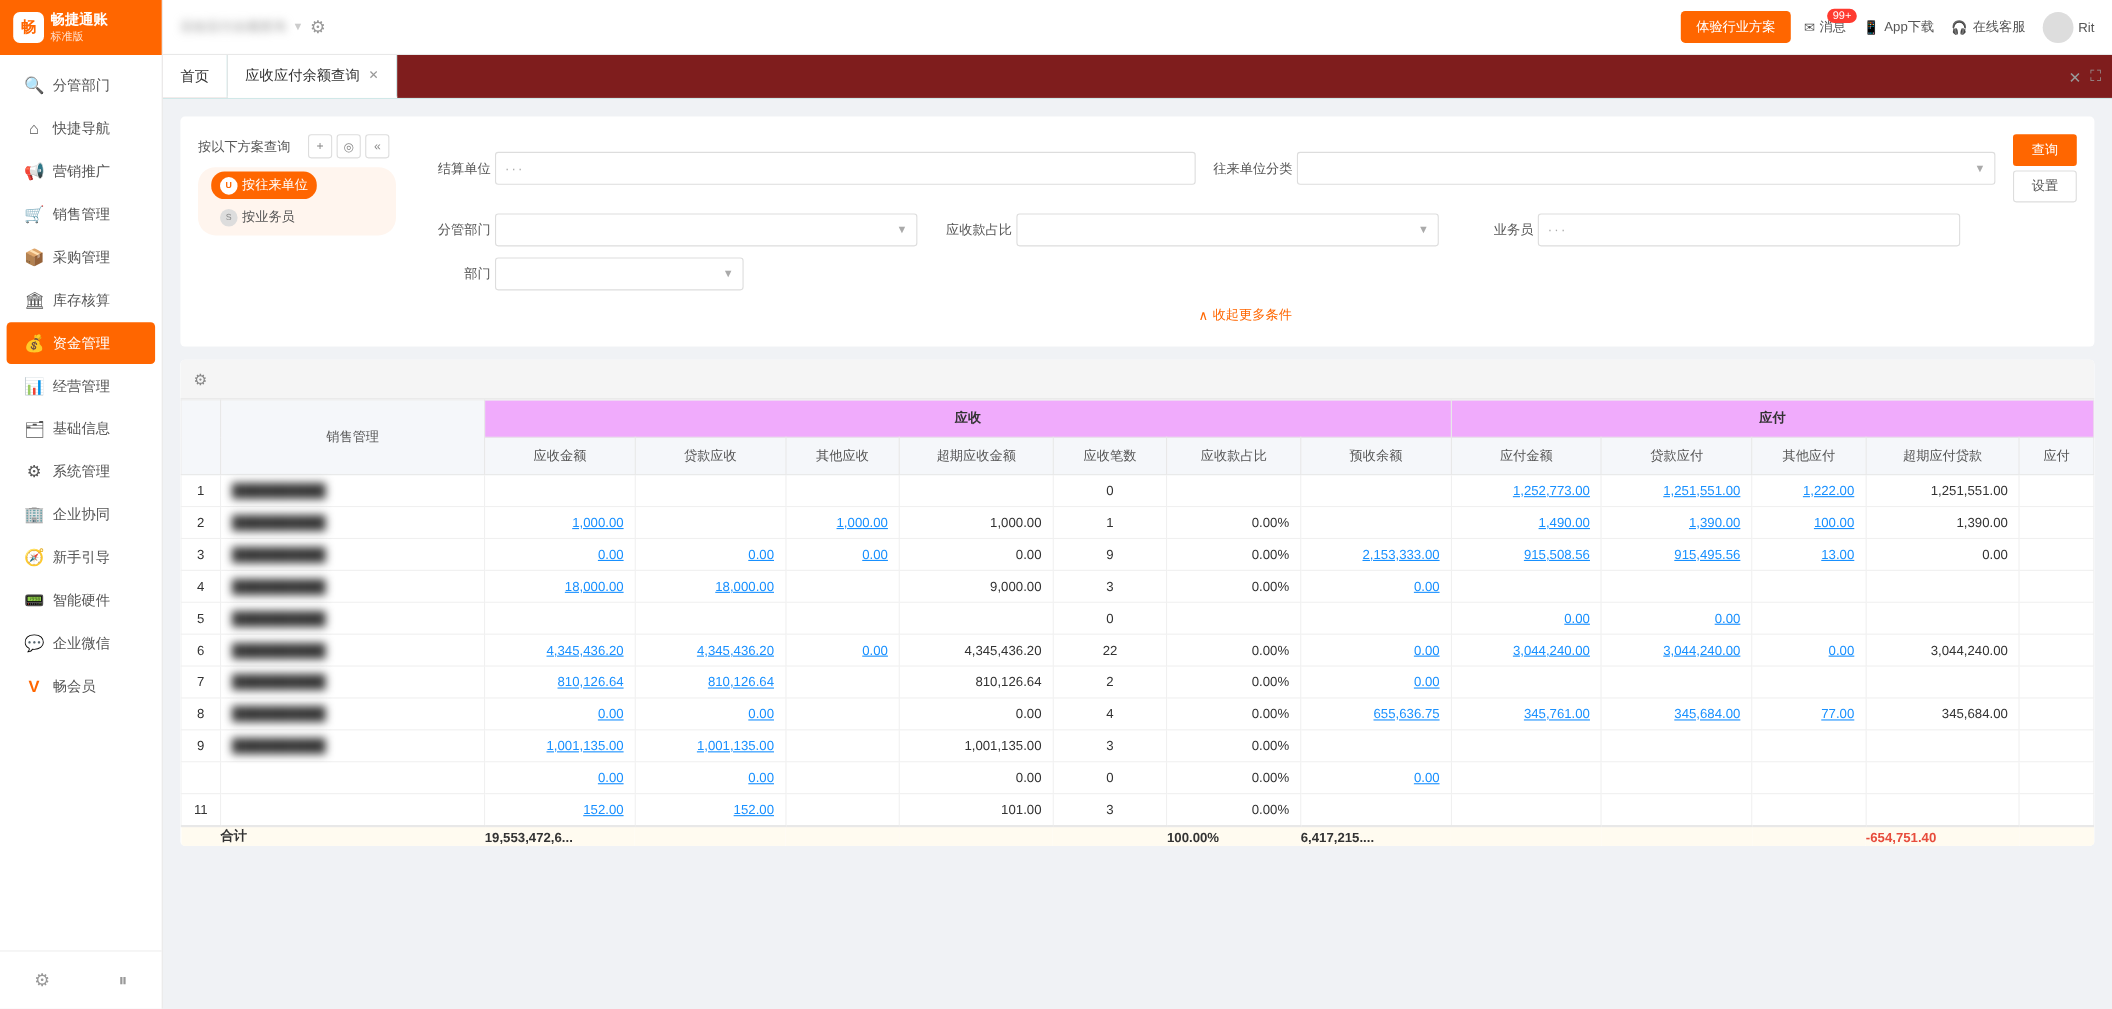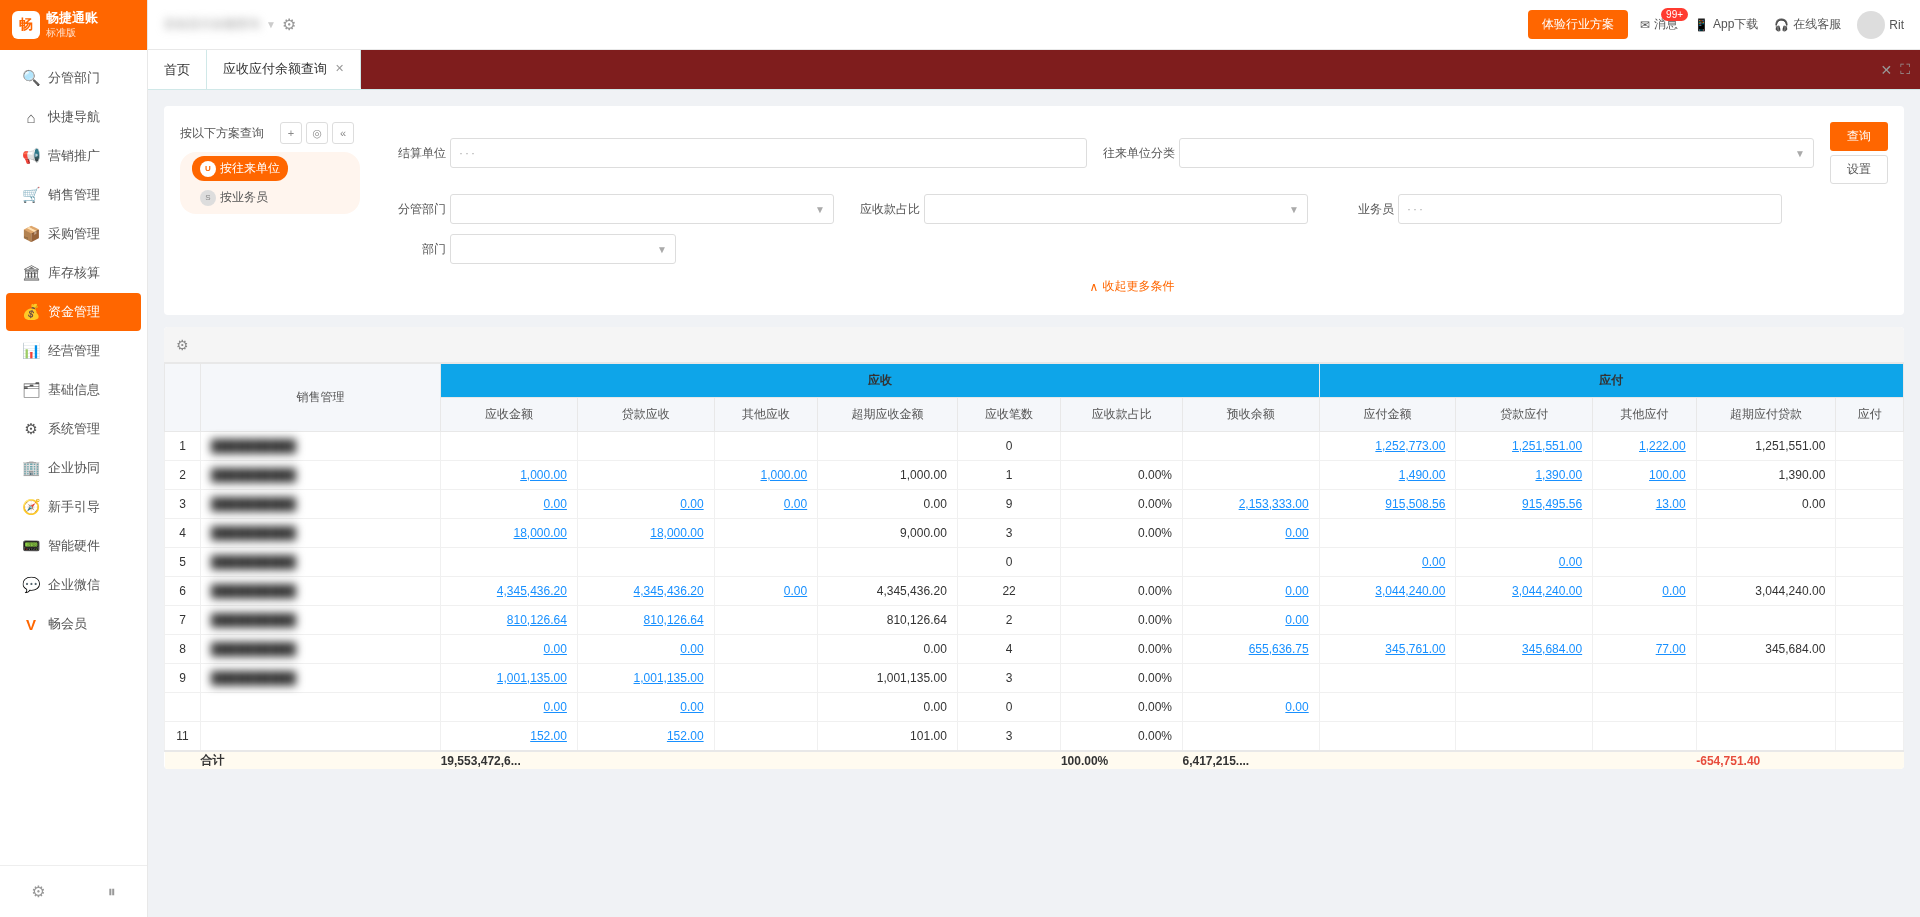--- a/index.html
+++ b/index.html
@@ -114,21 +114,21 @@
     }
     .settings-icon { color: #888; cursor: pointer; font-size: 14px; }
     table {
       width: 100%; border-collapse: collapse; font-size: 12px;
     }
     thead tr { background: #f5f7fa; }
     thead th {
       padding: 8px 10px; border: 1px solid #e8e8e8; font-weight: normal; color: #555;
       white-space: nowrap; text-align: center;
     }
-    thead th.group-header { background: #0ea5e9; color: #333; font-weight: bold; }
+    thead th.group-header { background: #f0abfc; color: #333; font-weight: bold; }
     tbody tr { border-bottom: 1px solid #f0f0f0; }
     tbody td { padding: 7px 10px; border: 1px solid #f0f0f0; color: #333; white-space: nowrap; }
     tbody td.num { text-align: right; }
     tbody td.center { text-align: center; }
     tbody td.link { color: #1890ff; cursor: pointer; text-decoration: underline; text-align: right; }
     .total-row { background: #fffbf0 !important; font-weight: bold; }
     .total-row td { color: #333; border-top: 2px solid #e8e8e8; }
     .blurred { filter: blur(4px); user-select: none; }
 
     

